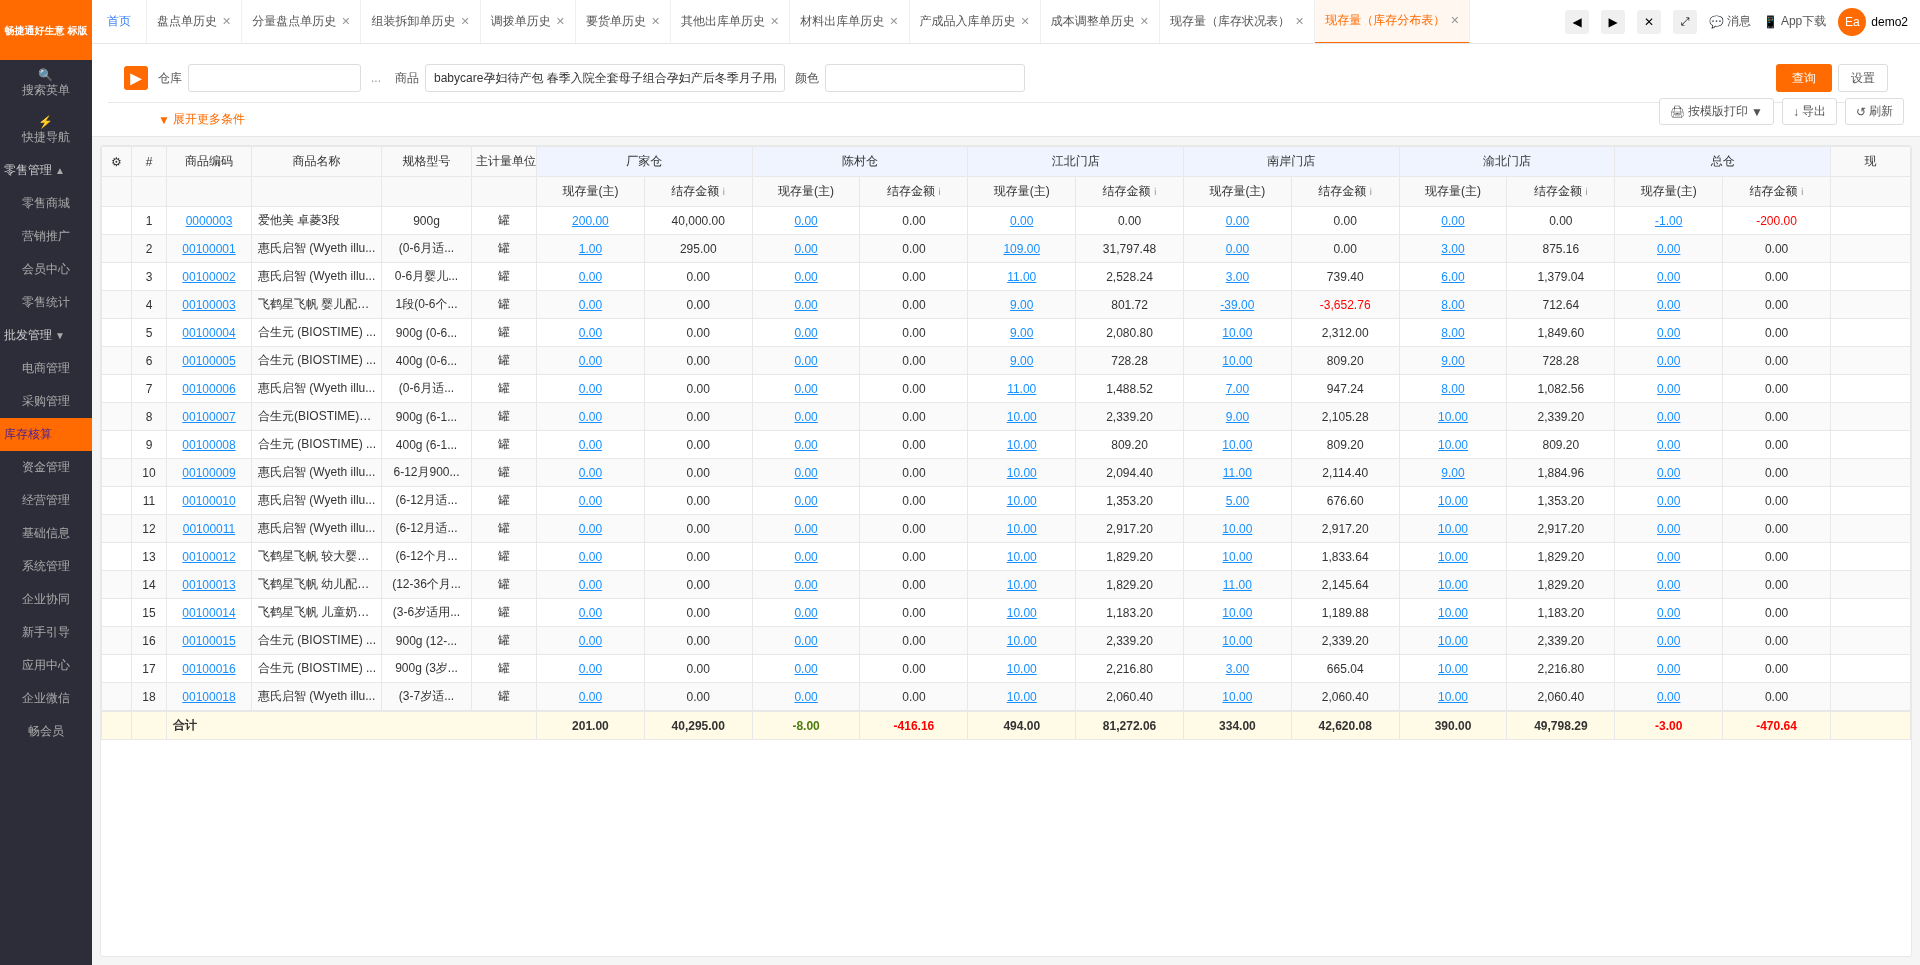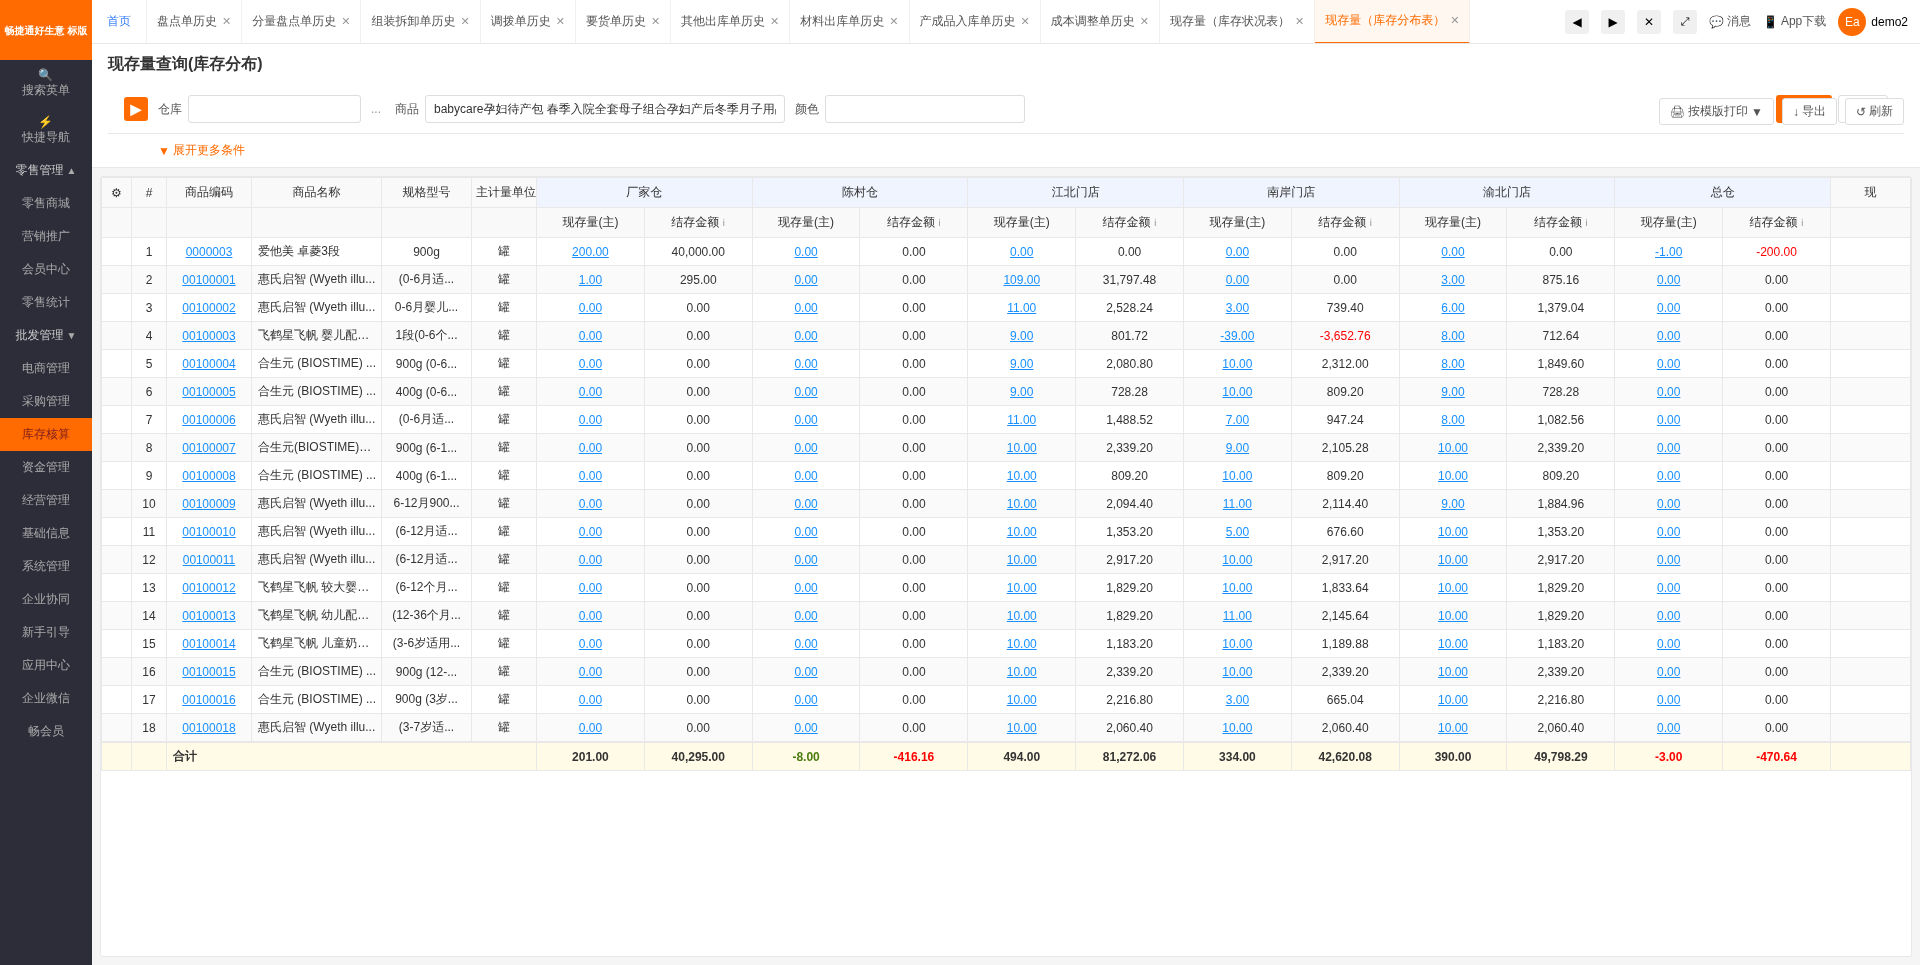--- a/index.html
+++ b/index.html
@@ -12,23 +12,23 @@
       overflow: hidden; z-index: 100;
     }
     .sidebar-logo {
       width: 92px; height: 60px; background: #ff6b00; display: flex; align-items: center;
       justify-content: center; flex-direction: column; cursor: pointer;
     }
     .sidebar-logo .logo-text { color: white; font-size: 10px; font-weight: bold; line-height: 1.3; }
     .sidebar-nav { color: #aaa; font-size: 12px; text-align: center; cursor: pointer; padding: 8px 4px; width: 100%; }
     .sidebar-section {
       width: 100%; padding: 8px 4px; color: #ccc; font-size: 12px;
-      text-align: center; cursor: pointer; display: flex; align-items: center; justify-content: center; gap: 3px;
-    }
-    .sidebar-section.active { background: #ff6b00; color: #7f1d1d; }
+      text-align: center; cursor: pointer; display: flex; align-items: center; justify-content: flex-start; gap: 3px;
+    }
+    .sidebar-section.active { background: #ff6b00; color: #4c1d95; }
     .chevron-down { font-size: 10px; color: #aaa; }
 
     
     .topbar {
       position: fixed; left: 92px; top: 0; right: 0; height: 44px;
       background: white; border-bottom: 1px solid #e8e8e8;
       display: flex; align-items: center; z-index: 99; overflow: hidden;
     }
     .tab-item {
       display: flex; align-items: center; height: 44px; padding: 0 10px;
@@ -295,21 +295,20 @@
     </div>
     <div class="topbar-user">
       <div class="user-avatar">Ea</div>
       <span>demo2</span>
     </div>
   </div>
 </div>
 
 <div class="main">
   <div class="page-header" style="position:relative;">
-    <div class="page-title">现存量查询(库存分布)</div>
     <div class="page-actions">
       <button class="btn-action">
         <span>🖨</span>
         <span>按模版打印</span>
         <span>▼</span>
       </button>
       <button class="btn-action">
         <span>↓</span>
         <span>导出</span>
       </button>

